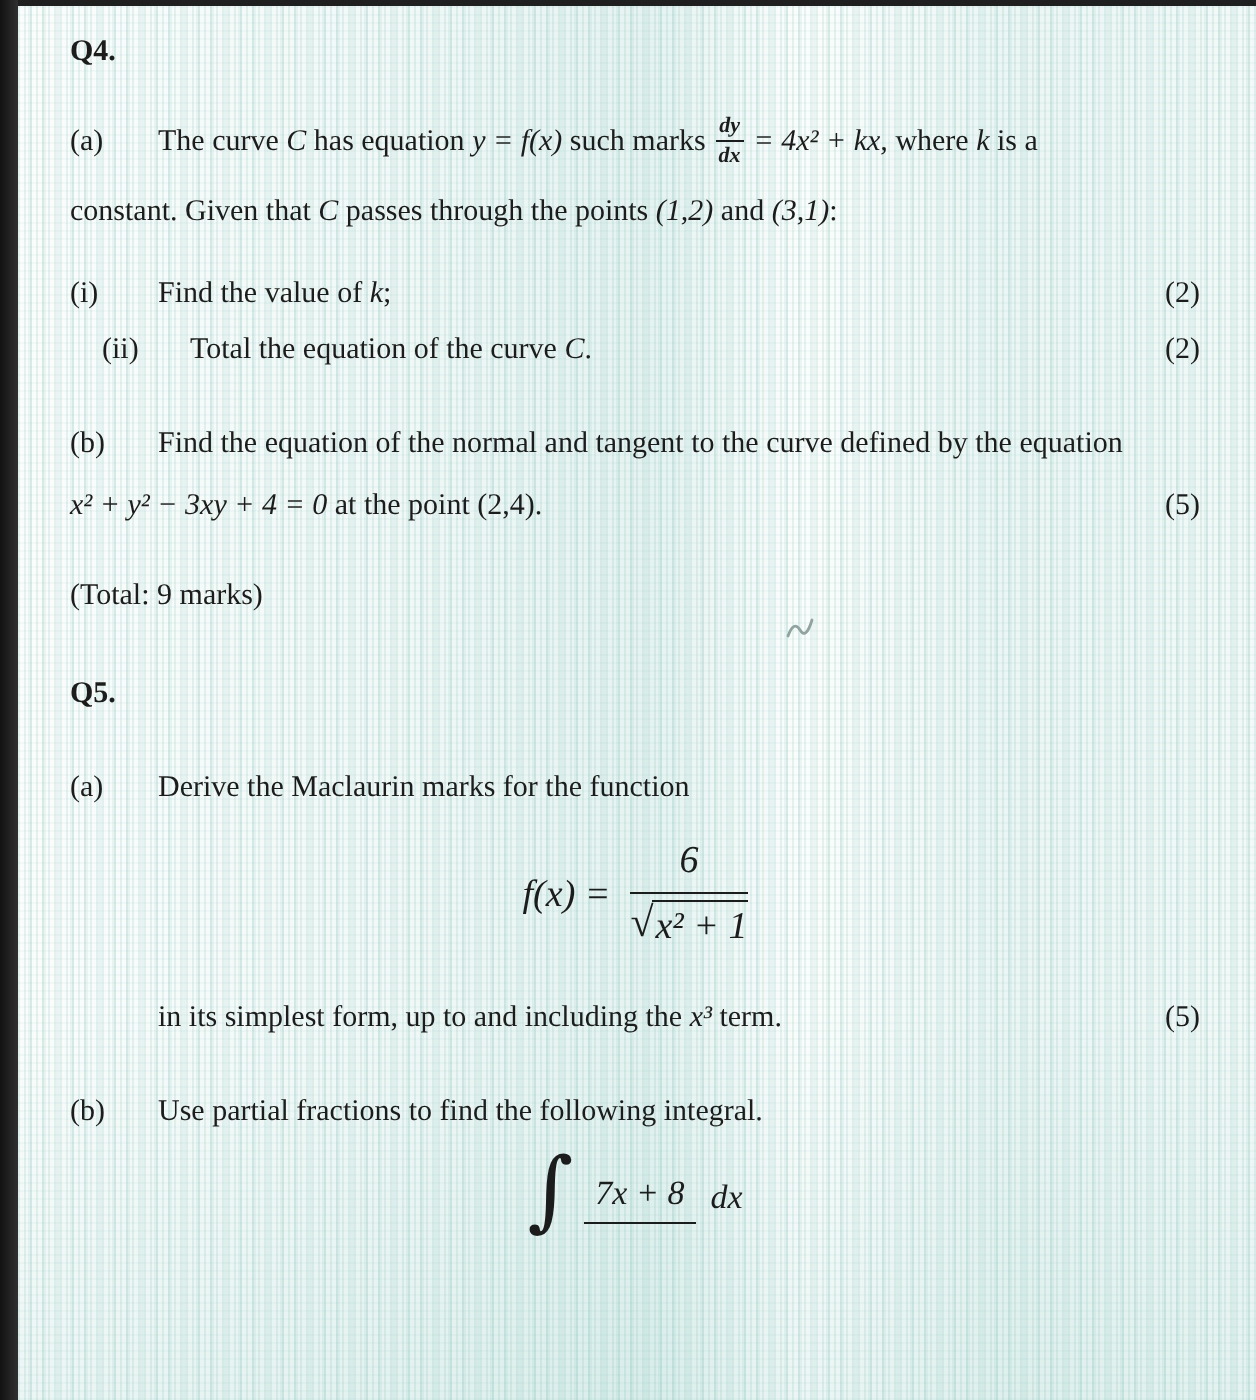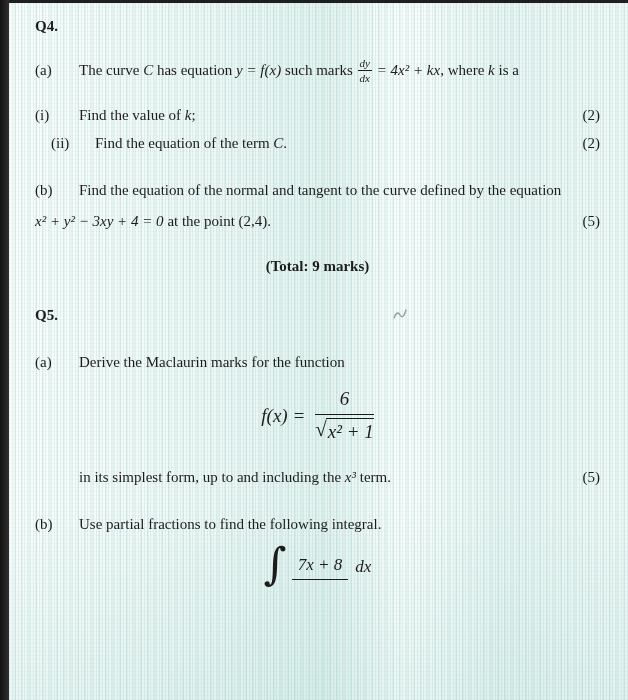--- a/index.html
+++ b/index.html
@@ -51,31 +51,31 @@
   .lbl { flex:0 0 44px; }
   .txt { flex:1 1 auto; }
   .marks { margin-left:auto; padding-left:8px; white-space:nowrap; }
   .m { font-style:italic; }
   .para1 { margin-top:21px; }
   .para2 { margin-top:10px; display:flex; }
   .items { margin-top:19px; }
   .item2 { margin-top:6px;margin-left:16px; }
   .b1 { margin-top:25px; }
   .b2 { margin-top:9px; }
-  .total { margin-top:23px; text-align:center; font-weight:700; }
+  .total { margin-top:23px; text-align:left; font-weight:400; }
   .q5label { margin-top:27px; }
   .q5a { margin-top:25px; }
   .note { margin-top:22px; }
   .q5b { margin-top:25px; }
 
   
   .ifrac {
     display:inline-flex; flex-direction:column; align-items:center;
     vertical-align:middle; font-size:11px; line-height:12px;
-    font-style:italic; margin:0 1px; position:relative; top:-1px;
+    font-style:italic; margin:0 1px; position:relative; top:-1px;font-weight:bold;
   }
   .ifrac .inum { border-bottom:1px solid #1c1c1c; padding:0 2px 1px; align-self:stretch; text-align:center; }
   .ifrac .iden { padding-top:1px; }
 
   
   .formula { display:flex; justify-content:center; align-items:center; }
   .f1 { margin-top:14px; font-size:19px; line-height:24px; }
   .f2 { margin-top:12px; font-size:17px; line-height:22px; }
   .frac { display:inline-flex; flex-direction:column; align-items:center; }
   .frac .num { align-self:stretch; text-align:center; border-bottom:1.5px solid #1c1c1c; padding:0 6px 3px; }
@@ -111,30 +111,33 @@
     <div class="qlabel">Q4.</div>
 
     <div class="row para1">
       <span class="lbl">(a)</span>
       <span class="txt"><span>The curve </span><span class="m">C</span><span> has equation </span><span class="m">y = f(x)</span><span> such marks </span><span class="ifrac">
             <span class="inum">dy</span>
             <span class="iden">dx</span>
           </span><span class="m"> = 4x² + kx,</span><span> where </span><span class="m">k</span><span> is a</span></span>
     </div>
 
+    <div class="para2">
+      <span class="txt"><span>constant. Given that </span><span class="m">C</span><span> passes through the points </span><span class="m">(1,2)</span><span> and </span><span class="m">(3,1)</span><span>:</span></span>
+    </div>
 
     <div class="items">
       <div class="row">
         <span class="lbl">(i)</span>
         <span class="txt"><span>Find the value of </span><span class="m">k</span><span>;</span></span>
         <span class="marks">(2)</span>
       </div>
       <div class="row item2">
         <span class="lbl">(ii)</span>
-        <span class="txt"><span>Find the equation of the term </span><span class="m">C</span><span>.</span></span>
+        <span class="txt"><span>Total the equation of the curve </span><span class="m">C</span><span>.</span></span>
         <span class="marks">(2)</span>
       </div>
     </div>
 
     <div class="row b1">
       <span class="lbl">(b)</span>
       <span class="txt">Find the equation of the normal and tangent to the curve defined by the equation</span>
     </div>
 
     <div class="row b2">

